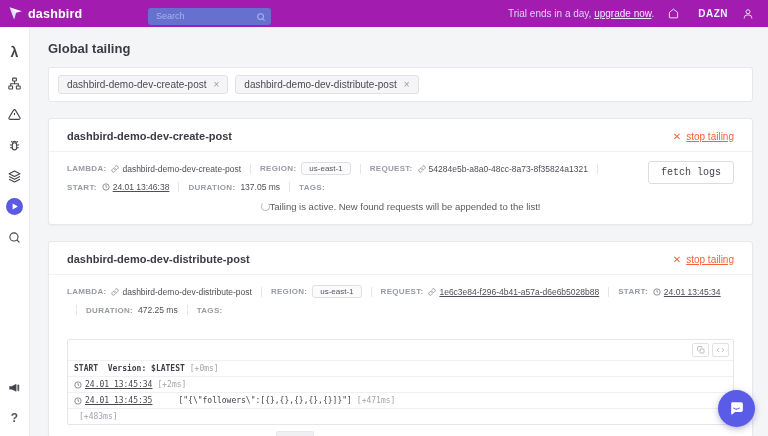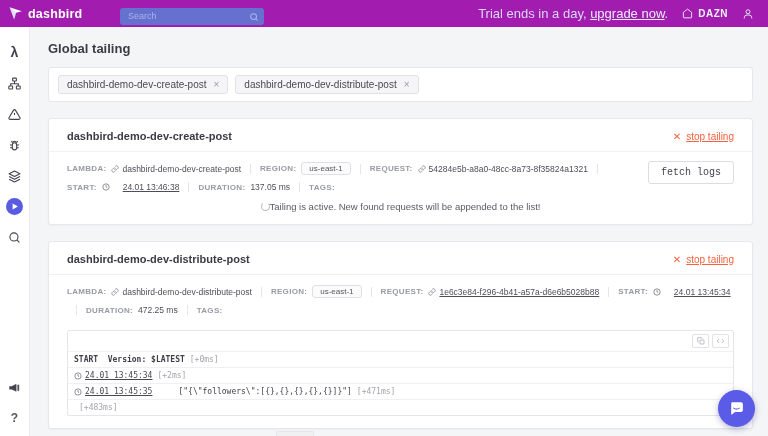--- a/index.html
+++ b/index.html
@@ -4,30 +4,30 @@
 <style>
   * { box-sizing: border-box; margin: 0; padding: 0; }
   html,body { width:768px; height:436px; overflow:hidden; }
   body { font-family:"Liberation Sans", sans-serif; background:#f4f5f7; position:relative; color:#3d3d47; }
 
   
   .topbar { position:absolute; top:0; left:0; right:0; height:27px; background:#a21caf;
             display:flex; align-items:center; z-index:20; }
   .brand { display:flex; align-items:center; gap:5px; padding-left:8px; width:120px; }
   .brand-name { color:#fff; font-size:12.5px; font-weight:700; letter-spacing:.2px; }
-  .search-wrap { position:relative; width:144px; height:17px; margin-left:0; }
+  .search-wrap { position:relative; width:123px; height:17px; margin-left:28px; }
   .search-input { width:100%; height:100%; background:#6670ce; border:none; border-radius:3px;
                   color:#e8eafb; font-size:9px; padding:0 20px 0 8px; outline:none;
                   font-family:"Liberation Sans",sans-serif; }
   .search-input::placeholder { color:#aab1e9; }
   .search-ico { position:absolute; right:5px; top:3px; }
   .top-right { margin-left:auto; display:flex; align-items:center; gap:14px; padding-right:14px; }
-  .trial { font-size:13px; color:#d6daf6; }
+  .trial { font-size:10px; color:#d6daf6; }
   .trial a { color:#e9ebfb; text-decoration:underline; cursor:pointer; }
-  .org { display:flex; align-items:flex-start; gap:5px; color:#eef0fc; font-size:10px; font-weight:700;
+  .org { display:flex; align-items:flex-start; gap:19px; color:#eef0fc; font-size:10px; font-weight:700;
          letter-spacing:.5px; cursor:pointer; }
   .user-btn { cursor:pointer; display:flex; }
 
   
   .sidebar { position:absolute; top:27px; left:0; bottom:0; width:30px; background:#fff;
              border-right:1px solid #ececf0; display:flex; flex-direction:column; align-items:center;
              padding-top:16px; z-index:10; }
   .side-ico { width:18px; height:18px; margin-bottom:13px; display:flex; align-items:center;
               justify-content:center; color:#43434d; cursor:pointer; }
   .side-ico svg { stroke:#43434d; }
@@ -55,36 +55,36 @@
   .stop { color:#f4613d; font-size:10px; display:flex; align-items:center; gap:5px; cursor:pointer; }
   .stop .x { font-size:10px; text-decoration:none; }
   .stop .lbl { text-decoration:underline; }
   .card-body { padding:10px 18px 12px; position:relative; }
 
   .fields { display:flex; flex-wrap:wrap; align-items:center; row-gap:7px; font-size:8.5px; }
   .fields.narrow { max-width:600px; }
   .f-label { color:#989ba5; font-size:8px; font-weight:700; letter-spacing:.3px; margin-right:5px; }
   .f-val { color:#4e4e58; }
   .f-link { color:#4e4e58; display:flex; align-items:center; gap:3px; cursor:pointer; }
-  .f-time { color:#4e4e58; display:flex; align-items:center; gap:13px; cursor:pointer; }
+  .f-time { color:#4e4e58; display:flex; align-items:center; gap:3px; cursor:pointer; }
   .f-time .t { text-decoration:underline; }
   .vsep { width:1px; height:10px; background:#e6e6ea; margin:0 9px; }
   .pill { border:1px solid #dfdfe5; background:#fbfbfc; border-radius:3px; padding:1px 7px;
           font-size:8px; color:#55555f; }
   .field { display:flex; align-items:center; }
 
   .fetch-btn { position:absolute; right:18px; top:9px; background:#fff; border:1px solid #dcdce2;
                border-radius:3px; padding:5px 12px; font-size:10px; color:#45454f; cursor:pointer;font-family:Liberation Mono, monospace; }
   .status-row { display:flex; justify-content:center; align-items:center; margin-top:9px;
                 font-size:9.5px; color:#5a5a64; }
   .spinner { width:9px; height:9px; border-radius:50%; border:1.5px solid #b9b9c2;
              border-top-color:transparent; }
 
   
-  .console { margin-top:15px; border:1px solid #e5e5ea; border-radius:2px;
+  .console { margin-top:24px; border:1px solid #e5e5ea; border-radius:2px;
              font-family:"DejaVu Sans Mono", monospace; font-size:8px; color:#3f3f49; }
   .con-toolbar { display:flex; justify-content:flex-end; gap:3px; padding:3px 4px; }
   .con-btn { border:1px solid #e1e1e6; border-radius:2px; background:#fff; color:#9a9aa3;
              width:17px; height:14px; display:flex; align-items:center; justify-content:center;
              cursor:pointer; }
   .con-row { border-top:1px solid #f0f0f3; padding:3px 6px; display:flex; align-items:center;
              white-space:pre; overflow:hidden; }
   .con-row.bold .con-text { font-weight:700; }
   .con-clock { color:#6a6a74; margin-right:3px; display:flex; }
   .con-time { text-decoration:underline; color:#48484f; cursor:pointer; }

